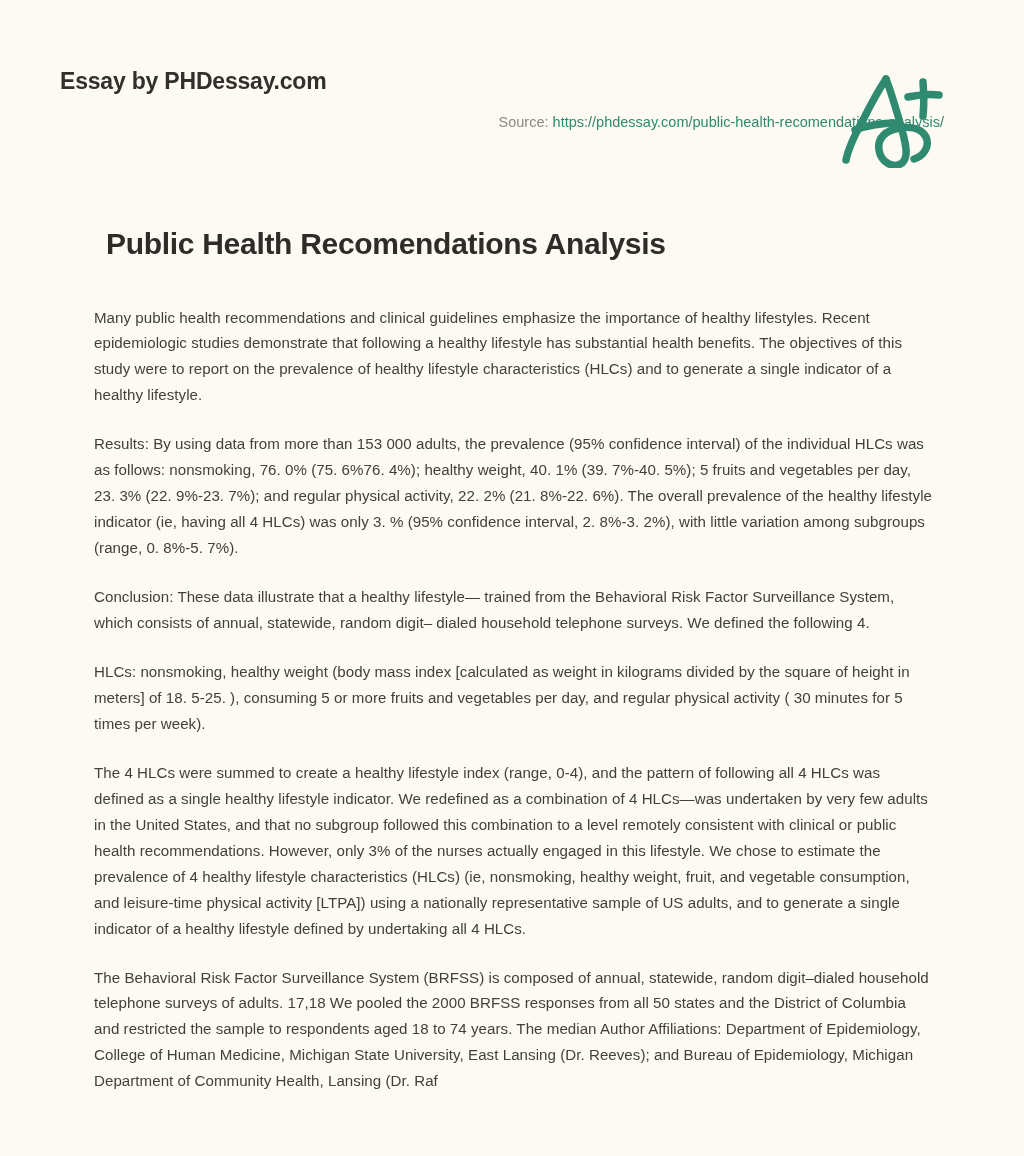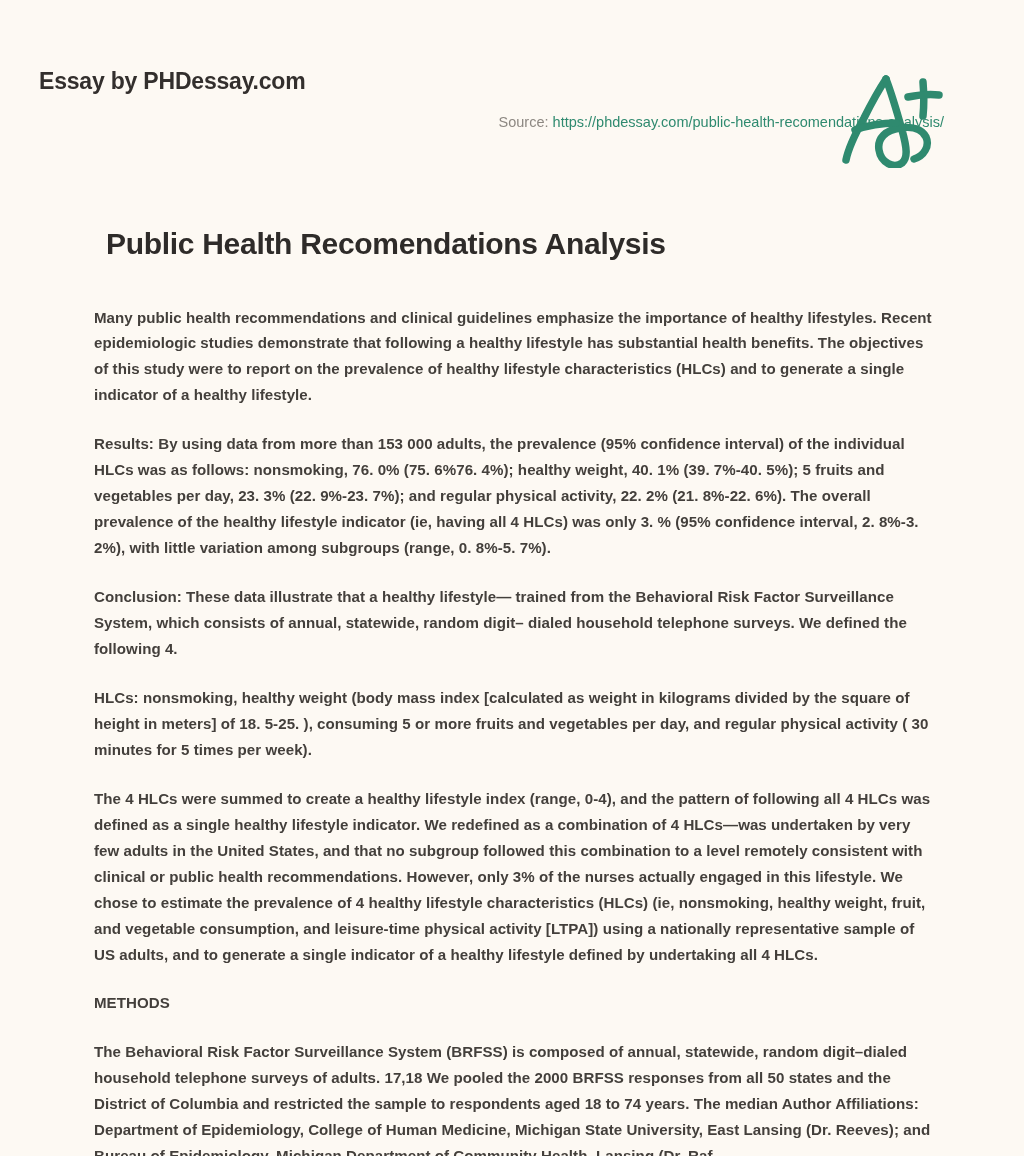--- a/index.html
+++ b/index.html
@@ -23,21 +23,21 @@
     height: 1156px;
     box-sizing: border-box;
   }
 
   
   .header {
     position: absolute;
     left: 0;
     top: 0;
     width: 1024px;
-    padding: 68px 80px 0 39px;
+    padding: 68px 80px 0 60px;
     box-sizing: border-box;
   }
 
   .brand-line {
     font-size: 23px;
     font-weight: bold;
     color: #332f2d;
     letter-spacing: -0.2px;
     line-height: 1.2;
     margin: 0;
@@ -94,21 +94,20 @@
     margin-top: 42px;
   }
 
   .body-copy p {
     margin: 0 0 23px 0;
     font-size: 15.1px;
     line-height: 1.72;
     color: #433f3b;
     text-align: left;
     letter-spacing: 0.05px;
-    font-weight: bold;
   }
 
   .body-copy p.section-head {
     margin-bottom: 23px;
   }
 </style>
 </head>
 <body>
 
 <div class="page">
@@ -142,18 +141,17 @@
 
   <div class="article">
     <h1 class="doc-title">Public Health Recomendations Analysis</h1>
 
     <div class="body-copy">
       <p>Many public health recommendations and clinical guidelines emphasize the importance of healthy lifestyles. Recent epidemiologic studies demonstrate that following a healthy lifestyle has substantial health benefits. The objectives of this study were to report on the prevalence of healthy lifestyle characteristics (HLCs) and to generate a single indicator of a healthy lifestyle.</p>
       <p>Results: By using data from more than 153 000 adults, the prevalence (95% confidence interval) of the individual HLCs was as follows: nonsmoking, 76. 0% (75. 6%76. 4%); healthy weight, 40. 1% (39. 7%-40. 5%); 5 fruits and vegetables per day, 23. 3% (22. 9%-23. 7%); and regular physical activity, 22. 2% (21. 8%-22. 6%). The overall prevalence of the healthy lifestyle indicator (ie, having all 4 HLCs) was only 3. % (95% confidence interval, 2. 8%-3. 2%), with little variation among subgroups (range, 0. 8%-5. 7%).</p>
       <p>Conclusion: These data illustrate that a healthy lifestyle— trained from the Behavioral Risk Factor Surveillance System, which consists of annual, statewide, random digit– dialed household telephone surveys. We defined the following 4.</p>
       <p>HLCs: nonsmoking, healthy weight (body mass index [calculated as weight in kilograms divided by the square of height in meters] of 18. 5-25. ), consuming 5 or more fruits and vegetables per day, and regular physical activity ( 30 minutes for 5 times per week).</p>
       <p>The 4 HLCs were summed to create a healthy lifestyle index (range, 0-4), and the pattern of following all 4 HLCs was defined as a single healthy lifestyle indicator. We redefined as a combination of 4 HLCs—was undertaken by very few adults in the United States, and that no subgroup followed this combination to a level remotely consistent with clinical or public health recommendations. However, only 3% of the nurses actually engaged in this lifestyle. We chose to estimate the prevalence of 4 healthy lifestyle characteristics (HLCs) (ie, nonsmoking, healthy weight, fruit, and vegetable consumption, and leisure-time physical activity [LTPA]) using a nationally representative sample of US adults, and to generate a single indicator of a healthy lifestyle defined by undertaking all 4 HLCs.</p>
-      <p class="section-head">METHODS</p>
       <p>The Behavioral Risk Factor Surveillance System (BRFSS) is composed of annual, statewide, random digit–dialed household telephone surveys of adults. 17,18 We pooled the 2000 BRFSS responses from all 50 states and the District of Columbia and restricted the sample to respondents aged 18 to 74 years. The median Author Affiliations: Department of Epidemiology, College of Human Medicine, Michigan State University, East Lansing (Dr. Reeves); and Bureau of Epidemiology, Michigan Department of Community Health, Lansing (Dr. Raf</p>
     </div>
   </div>
 
 </div>
 
 </body></html>

